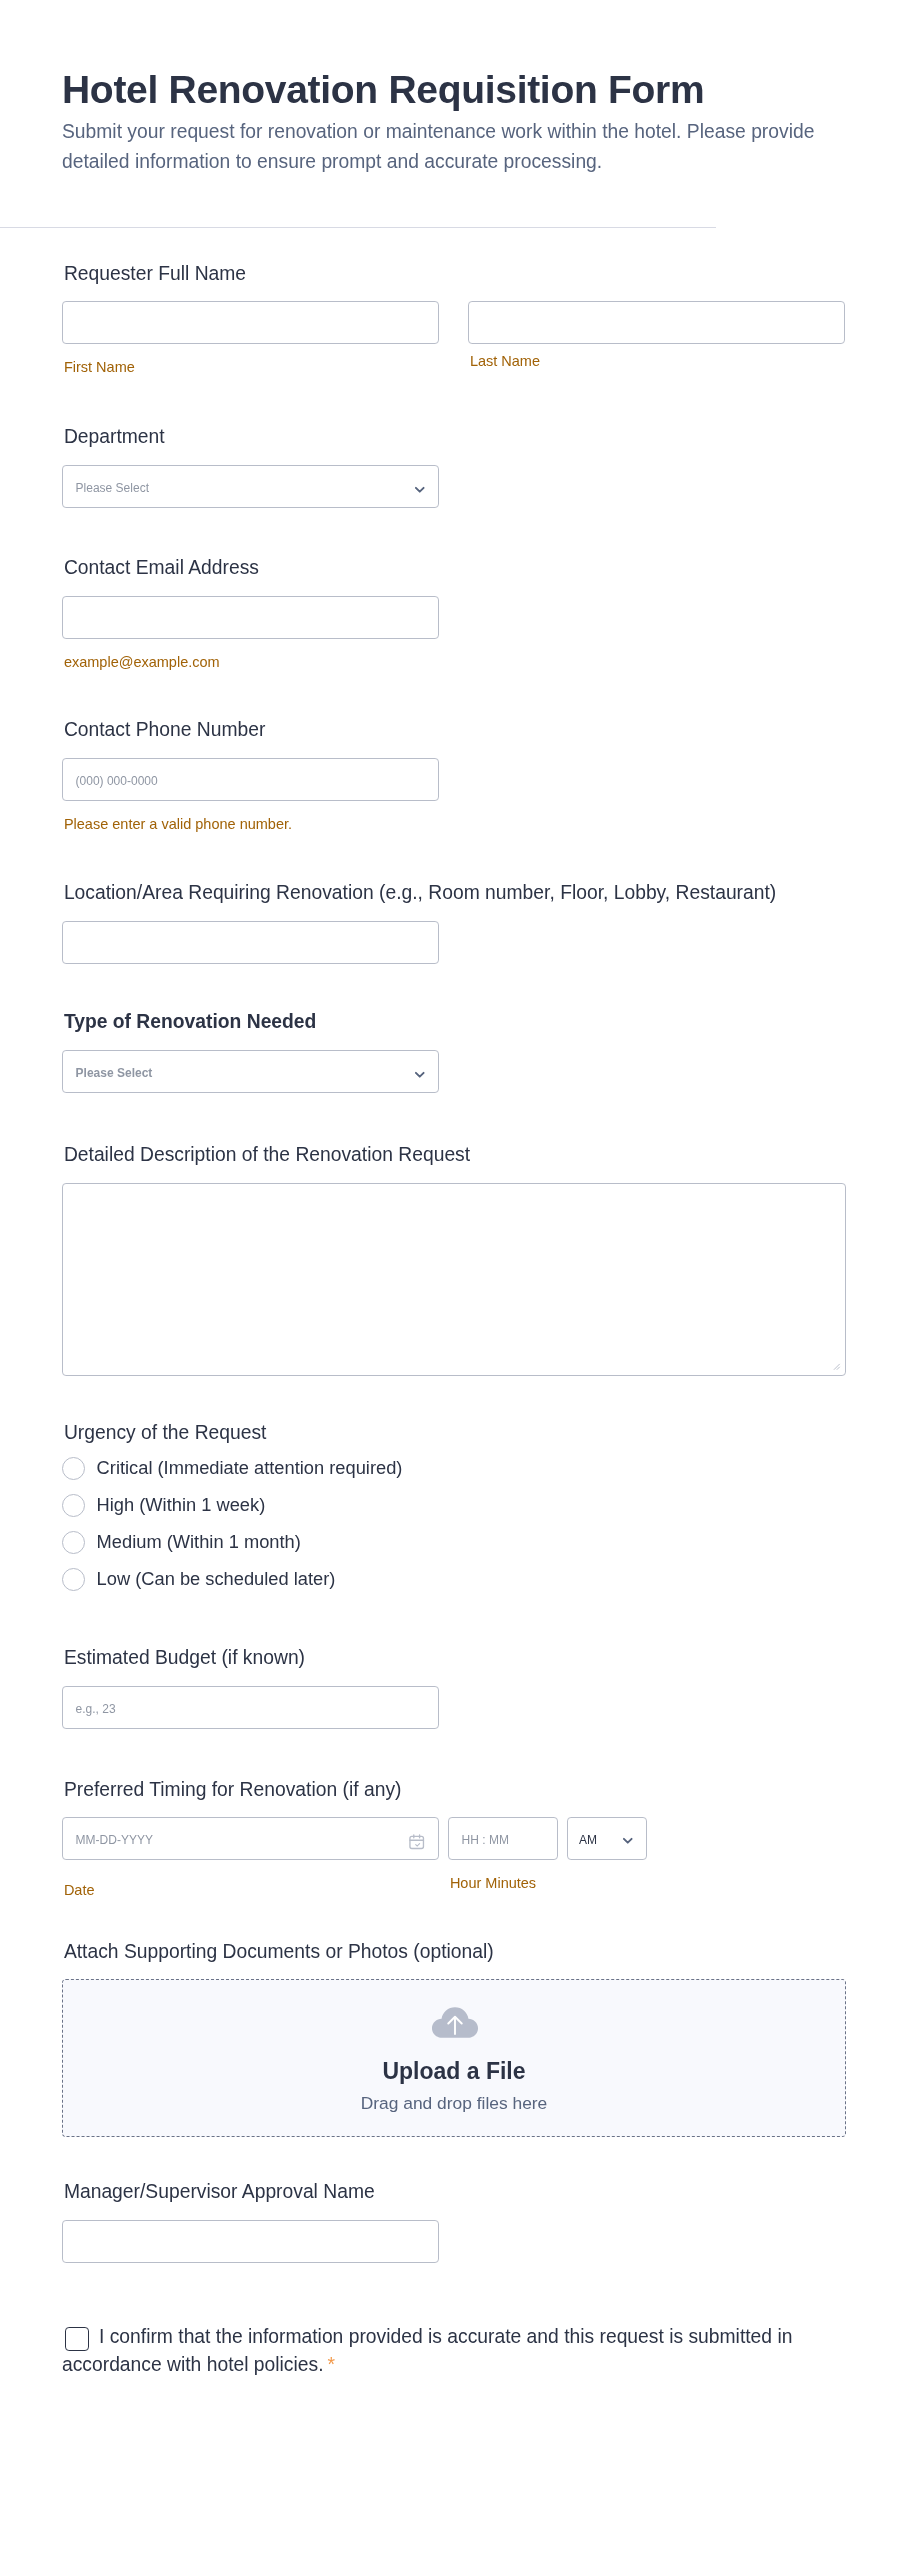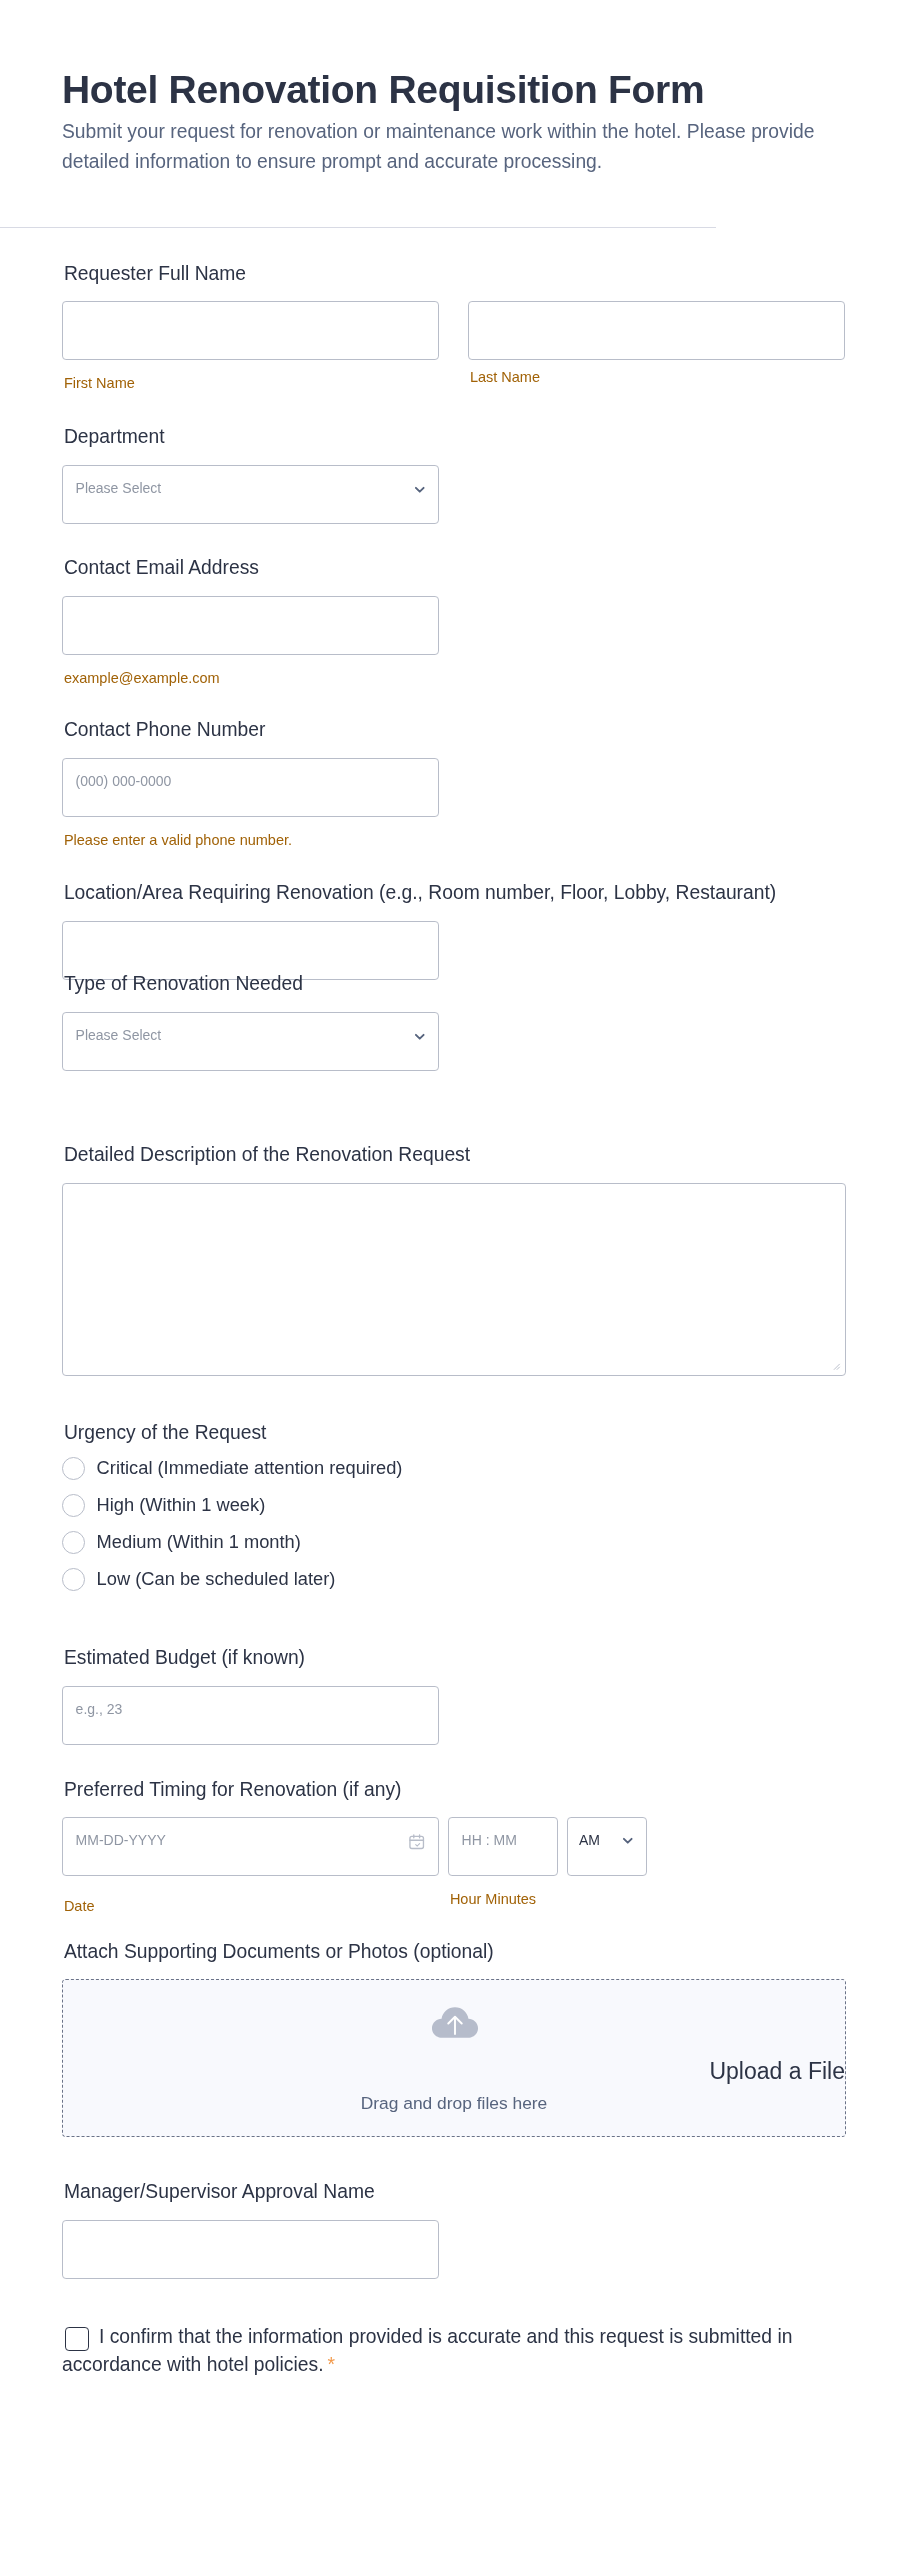--- a/index.html
+++ b/index.html
@@ -50,25 +50,25 @@
     .sublabel {
       display: block;
       font-size: 14.5px;
       color: #a16207;
       padding-left: 1.9px;
       line-height: 17.4px;
       white-space: nowrap;
     }
     .input {
       display: block;
-      height: 59px;
+      height: 43px;
       border: 1px solid #b8bdc9;
       border-radius: 3.9px;
       background: #ffffff;
-      font-size: 14px;
+      font-size: 12px;
       color: #8f96a3;
       padding: 0 12.6px;
       line-height: 45px;
       font-family: "Liberation Sans", "DejaVu Sans", sans-serif;
       white-space: nowrap;
       overflow: hidden;
       position: relative;
     }
     .w390 { width: 377px; }
     .select .chev {
@@ -102,21 +102,21 @@
       left: 62px;
       width: 784px; height: 158px;
       border: 1px dashed #6b7388;
       border-radius: 3.9px;
       background: #f8f9fd;
       text-align: center;
     }
     .upload .cloud { position: absolute; left: 368px; top: 25px; width: 48px; height: 35px; }
     .upload .up-title {
       position: absolute; left: 0; right: 0; top: 78px;
-      font-size: 23px; font-weight: 400; color: #2c3345; text-align: right;
+      font-size: 23px; font-weight: 700; color: #2c3345;
     }
     .upload .up-sub {
       position: absolute; left: 0; right: 0; top: 113px;
       font-size: 17.4px; color: #57647e;
     }
     .checkbox {
       position: absolute;
       width: 24px; height: 24px;
       border: 1.9px solid #2c3345;
       border-radius: 3.9px;
@@ -173,21 +173,21 @@
   <label class="label">Contact Phone Number</label>
   <div class="input w390" style="margin-top:17.4px;">(000) 000-0000</div>
   <span class="sublabel" style="margin-top:14.5px;">Please enter a valid phone number.</span>
 </div>
 
 <div class="field" style="top:881px;">
   <label class="label">Location/Area Requiring Renovation (e.g., Room number, Floor, Lobby, Restaurant)</label>
   <div class="input w390" style="margin-top:17.4px;"></div>
 </div>
 
-<div class="field" style="top:972px;">
+<div class="field" style="top:1010px;font-weight:bold;">
   <label class="label">Type of Renovation Needed</label>
   <div class="input w390 select" style="margin-top:17.4px;">
     <span>Please Select</span>
     <svg class="chev" viewBox="0 0 14 14">
         <path d="M3 5 L7 9 L11 5" fill="none" stroke="#57647e" stroke-width="2" stroke-linecap="round" stroke-linejoin="round"></path>
       </svg>
   </div>
 </div>
 
 <div class="field" style="top:1143px;">

